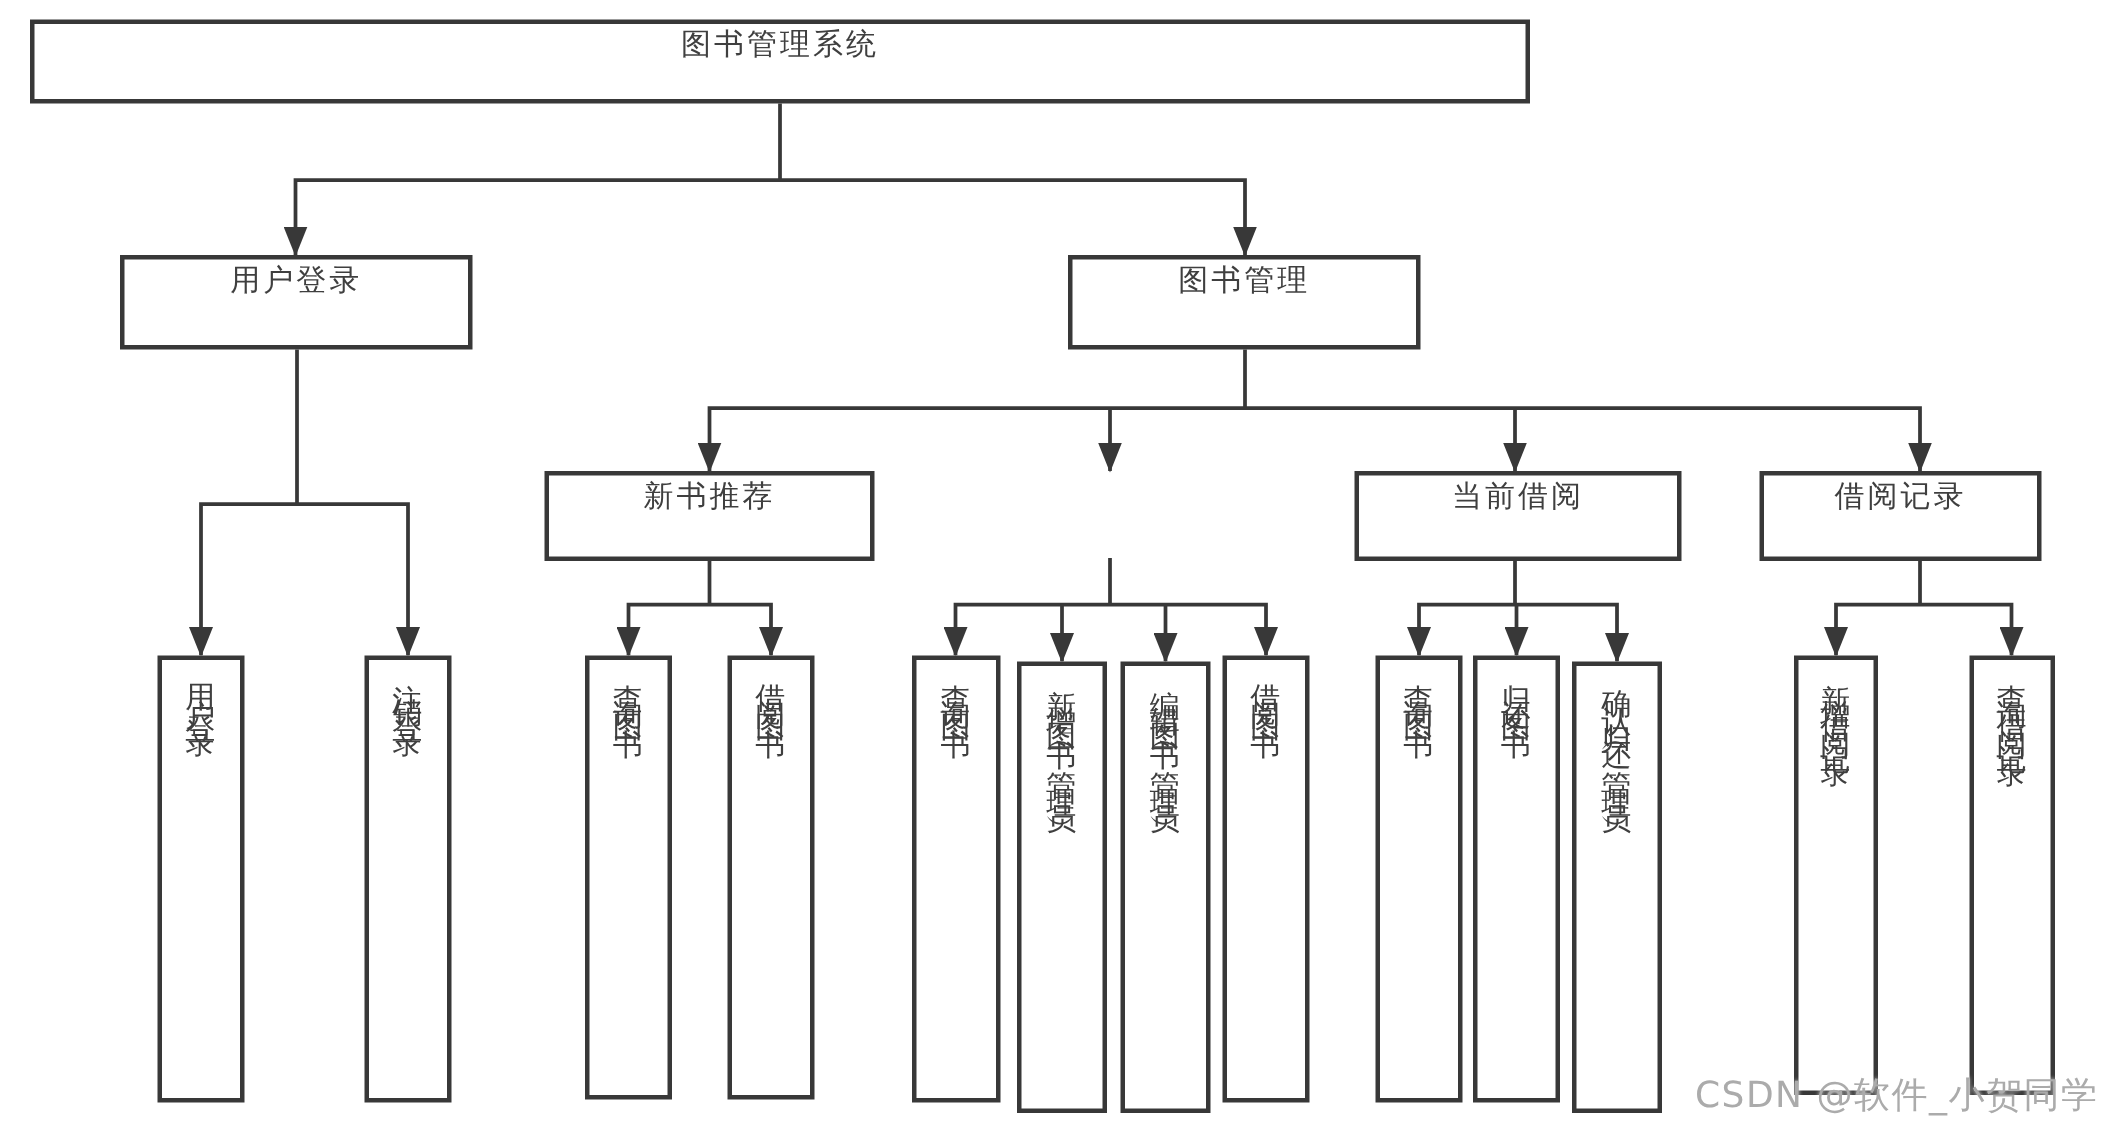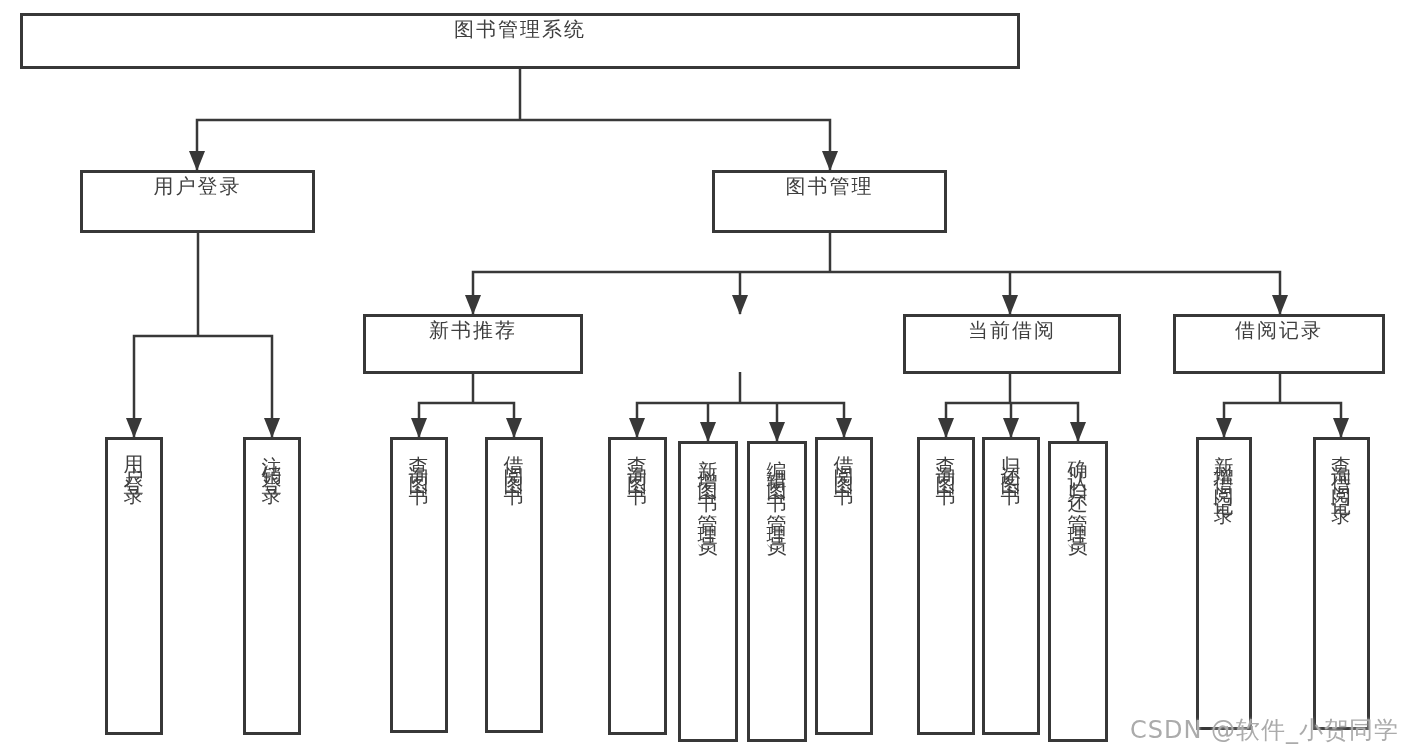--- a/index.html
+++ b/index.html
@@ -76,21 +76,21 @@
   <div class="box hbox" style="left:363px;top:314px;width:220px;height:60px">
     <span>新书推荐</span>
   </div>
 
   <div class="box hbox" style="left:712px;top:170px;width:235px;height:63px">
     <span>图书管理</span>
   </div>
   <div class="box hbox" style="left:903px;top:314px;width:218px;height:60px">
     <span>当前借阅</span>
   </div>
-  <div class="box hbox" style="left:1173px;top:314px;width:212px;height:60px">
+  <div class="box hbox" style="left:1173px;top:314px;width:188px;height:60px">
     <span>借阅记录</span>
   </div>
 
   <div class="box vbox" style="left:105px;top:437px;width:58px;height:298px">
     <span>用户登录</span>
   </div>
   <div class="box vbox" style="left:243px;top:437px;width:58px;height:298px">
     <span>注销登录</span>
   </div>
 

